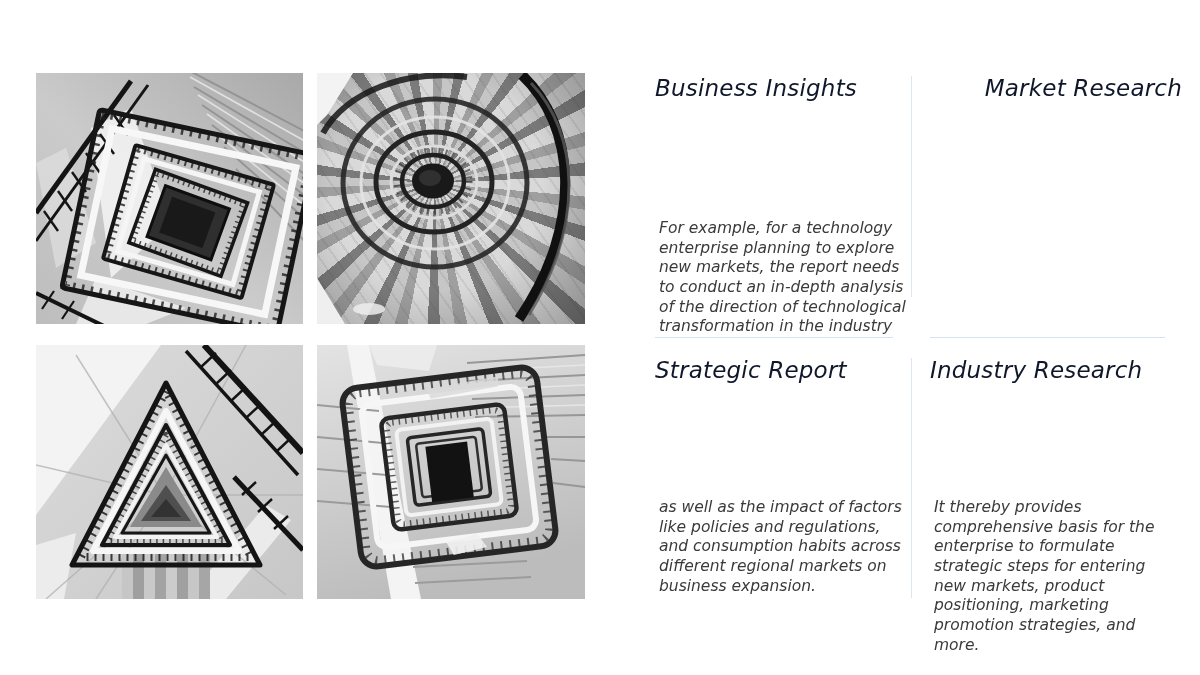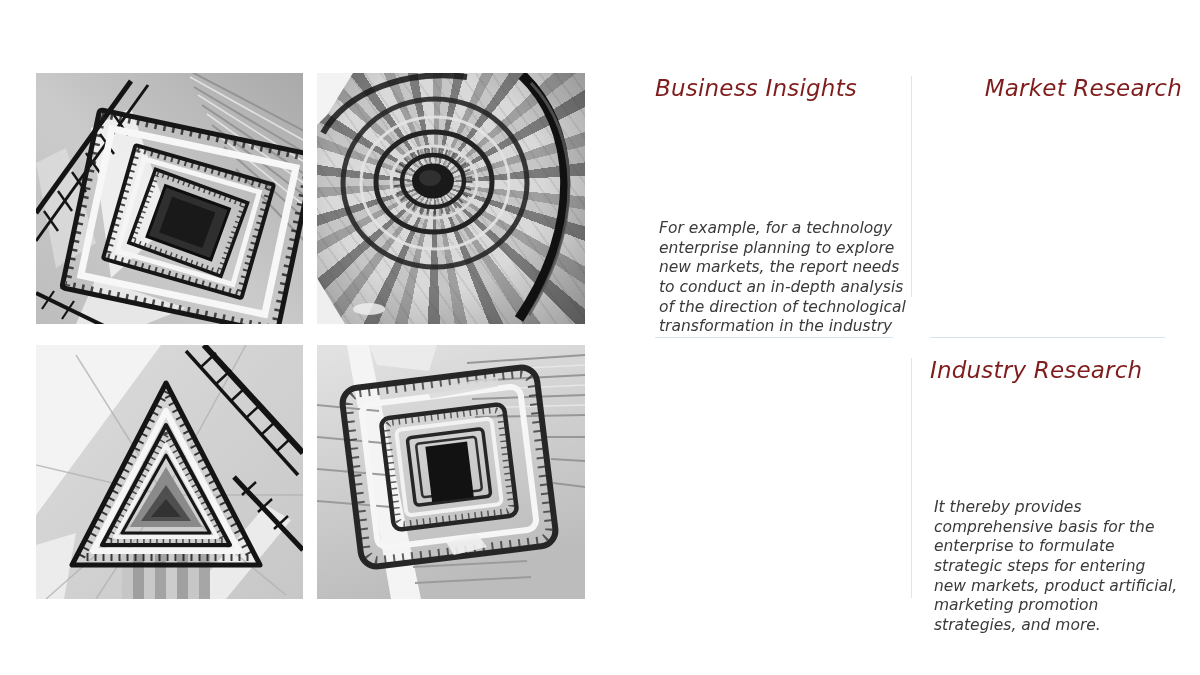--- a/index.html
+++ b/index.html
@@ -18,21 +18,21 @@
   .p3{left:36px;top:345px;width:267px;height:254px;}
   .p4{left:317px;top:345px;width:268px;height:254px;}
 
   
   .quad{position:absolute;width:252px;}
   .q1{left:655px;top:75px;height:262px;}
   .q2{left:930px;top:75px;height:262px;text-align:right;}
   .q3{left:655px;top:357px;height:285px;}
   .q4{left:930px;top:357px;height:300px;}
   .qtitle{margin:0;font-family:"DejaVu Sans",sans-serif;font-style:italic;font-weight:normal;
-          font-size:23px;color:#7f1d1d;letter-spacing:.2px;white-space:nowrap;}
+          font-size:23px;color:#0f172a;letter-spacing:.2px;white-space:nowrap;}
   .qbody{position:absolute;left:0;top:140px;margin:4px;width:247px;
          font-style:italic;font-size:15.5px;line-height:1.27;color:#3a3a3a;}
   .q3 .qbody,.q4 .qbody{top:137px;}
 
   
   .hdiv{position:absolute;height:1px;background:#d8e3f2;}
   .hdiv1{left:655px;top:337px;width:238px;}
   .hdiv2{left:930px;top:337px;width:235px;}
   .vdiv{position:absolute;width:1px;background:#dce6f3;}
   .vdiv1{left:911px;top:76px;height:221px;}
@@ -249,24 +249,28 @@
 
   <section class="quad q1">
     <h2 class="qtitle">Business Insights</h2>
     <p class="qbody">For example, for a technology enterprise planning to explore new markets, the report needs to conduct an in-depth analysis of the direction of technological transformation in the industry</p>
   </section>
 
   <section class="quad q2">
     <h2 class="qtitle">Market Research</h2>
   </section>
 
+  <section class="quad q3">
+    <h2 class="qtitle">Strategic Report</h2>
+    <p class="qbody">as well as the impact of factors like policies and regulations, and consumption habits across different regional markets on business expansion.</p>
+  </section>
 
   <section class="quad q4">
     <h2 class="qtitle">Industry Research</h2>
-    <p class="qbody">It thereby provides comprehensive basis for the enterprise to formulate strategic steps for entering new markets, product artificial, marketing promotion strategies, and more.</p>
+    <p class="qbody">It thereby provides comprehensive basis for the enterprise to formulate strategic steps for entering new markets, product positioning, marketing promotion strategies, and more.</p>
   </section>
 
   <div class="hdiv hdiv1"></div>
   <div class="hdiv hdiv2"></div>
   <div class="vdiv vdiv1"></div>
   <div class="vdiv vdiv2"></div>
 
 </div>
 
 </body></html>

